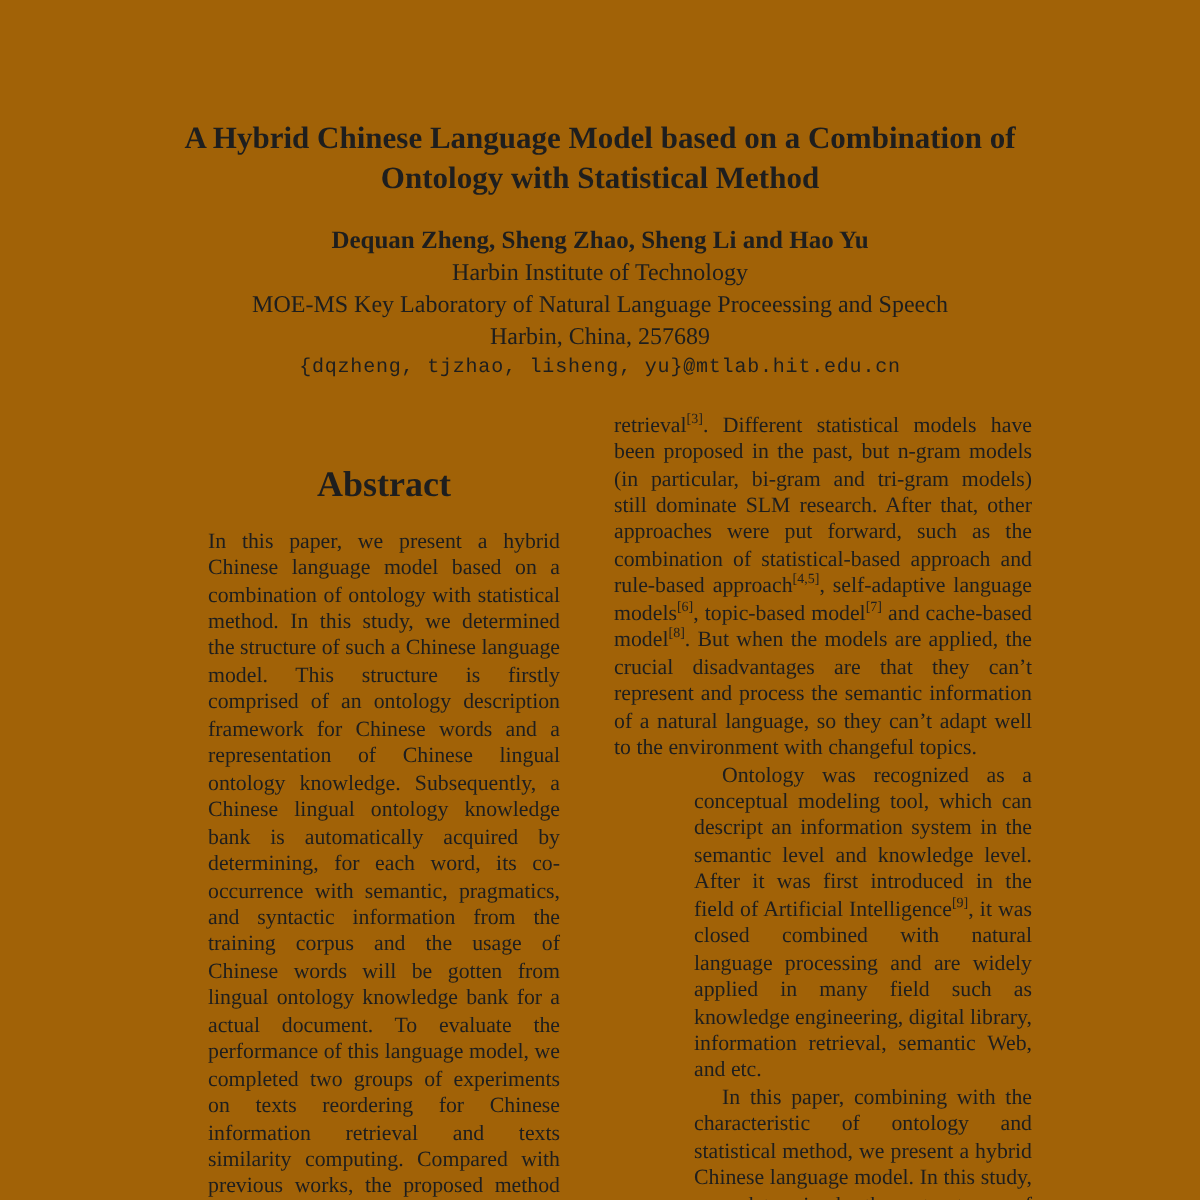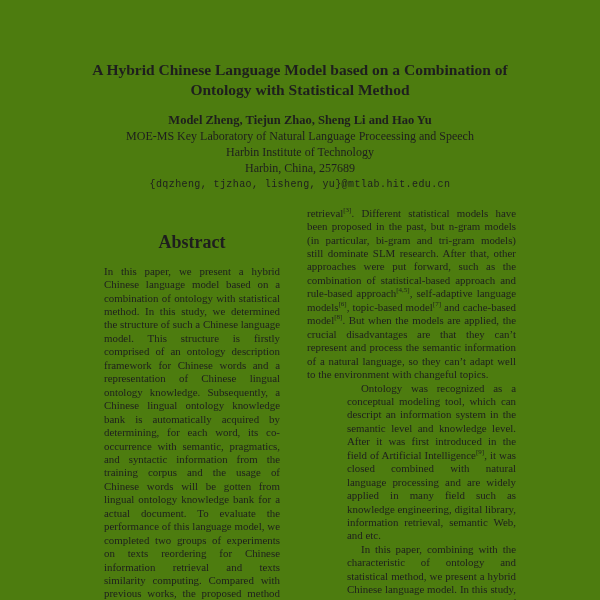--- a/index.html
+++ b/index.html
@@ -4,21 +4,21 @@
 <style>
   html, body {
     margin: 0;
     padding: 0;
     background: #ffffff;
   }
   .page {
     position: relative;
     width: 600px;
     height: 600px;
-    background: #4d7c0f;
+    background: #a16207;
     overflow: hidden;
     font-family: "Liberation Serif", serif;
     color: #1e1e1e;
   }
   .header {
     padding-top: 60px;
     text-align: center;
   }
   .title {
     width: 450px;
@@ -82,23 +82,23 @@
     vertical-align: super;
   }
 </style>
 </head>
 <body>
 
 <div class="page">
 
   <div class="header">
     <div class="title">A Hybrid Chinese Language Model based on a Combination of Ontology with Statistical Method</div>
-    <div class="authors">Model Zheng, Tiejun Zhao, Sheng Li and Hao Yu</div>
+    <div class="authors">Dequan Zheng, Sheng Zhao, Sheng Li and Hao Yu</div>
+    <div class="affil-line">Harbin Institute of Technology</div>
     <div class="affil-line">MOE-MS Key Laboratory of Natural Language Proceessing and Speech</div>
-    <div class="affil-line">Harbin Institute of Technology</div>
     <div class="affil-line">Harbin, China, 257689</div>
     <div class="email">{dqzheng, tjzhao, lisheng, yu}@mtlab.hit.edu.cn</div>
   </div>
 
   <div class="columns">
     <div class="col-left">
       <div class="abstract-heading">Abstract</div>
       <p class="abstract-body">In this paper, we present a hybrid Chinese language model based on a combination of ontology with statistical method. In this study, we determined the structure of such a Chinese language model. This structure is firstly comprised of an ontology description framework for Chinese words and a representation of Chinese lingual ontology knowledge. Subsequently, a Chinese lingual ontology knowledge bank is automatically acquired by determining, for each word, its co-occurrence with semantic, pragmatics, and syntactic information from the training corpus and the usage of Chinese words will be gotten from lingual ontology knowledge bank for a actual document. To evaluate the performance of this language model, we completed two groups of experiments on texts reordering for Chinese information retrieval and texts similarity computing. Compared with previous works, the proposed method improved the precision of nature language processing.</p>
     </div>
     <div class="col-right body-text">

